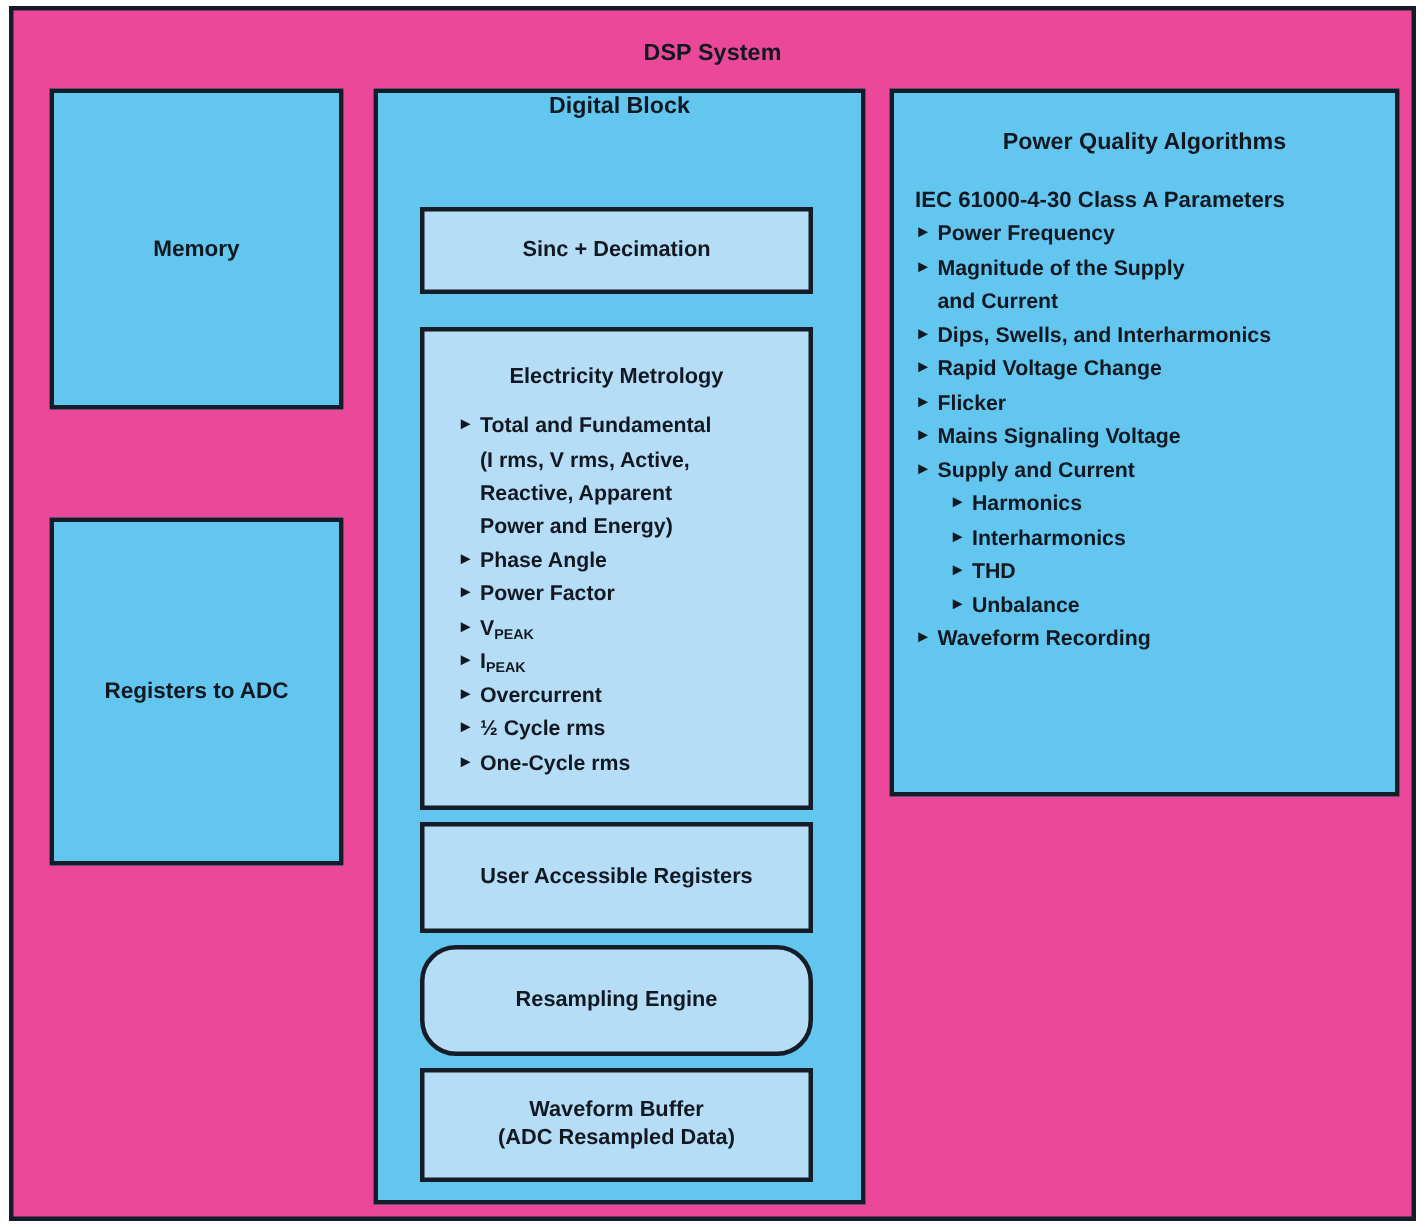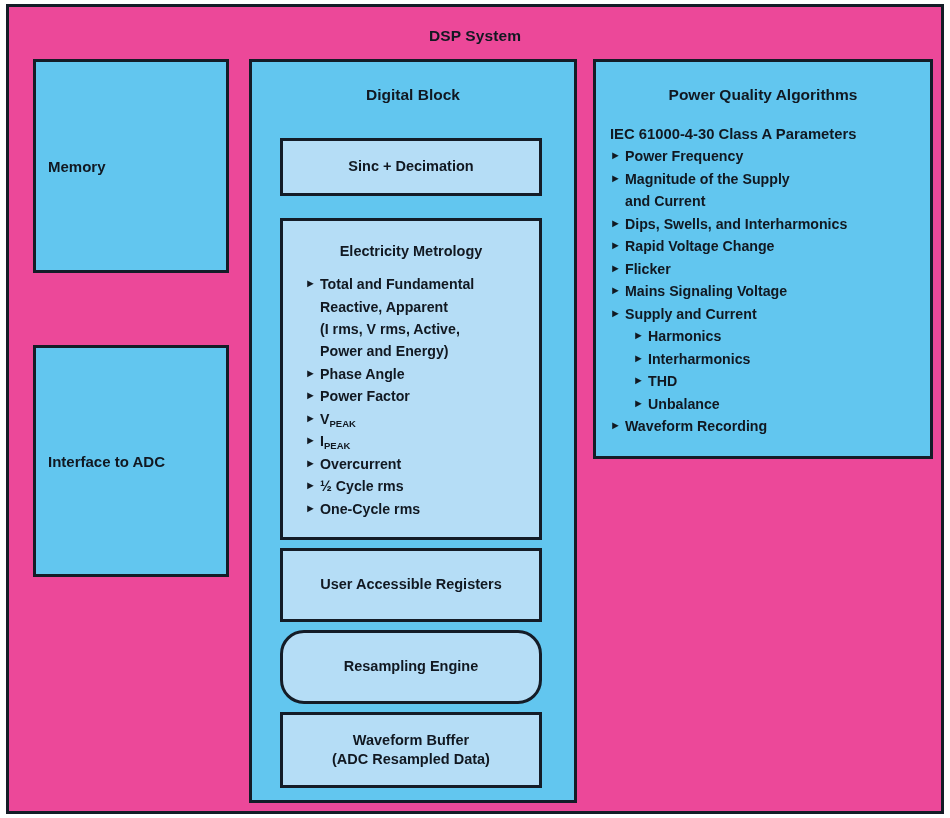--- a/index.html
+++ b/index.html
@@ -49,38 +49,38 @@
     font-weight: bold;
     color: #111821;
   }
 
   .centered-label {
     position: absolute;
     left: 0;
     top: 50%;
     transform: translateY(-50%);
     width: 100%;
+    text-align: center;
     font-size: 15px;
     font-weight: bold;
     color: #111821;
-    margin-left: 12px;
   }
 
   
   #memory-block   { left: 24px;  top: 52px;  width: 196px; height: 214px; }
   #adc-block      { left: 24px;  top: 338px; width: 196px; height: 232px; }
 
   
   #digital-block {
     left: 240px;
     top: 52px;
     width: 328px;
     height: 744px;
   }
-  #digital-block .block-title { margin-top: 24px; }
+  #digital-block .block-title { }
 
   
   .inner-box {
     position: absolute;
     background: #b5ddf6;
     border: 3px solid #141c27;
     left: 28px;
     width: 262px;
   }
 
@@ -155,21 +155,21 @@
     vertical-align: baseline;
     position: relative;
     top: 3px;
   }
 
   
   #pq-block {
     left: 584px;
     top: 52px;
     width: 340px;
-    height: 400px;
+    height: 472px;
   }
   #pq-block .block-title { margin-top: 24px; }
 
   .pq-heading {
     margin: 22px 0 0 14px;
     font-size: 14.8px;
     font-weight: bold;
     color: #111821;
   }
 
@@ -185,36 +185,36 @@
 
 <div class="dsp-system">
 
   <div class="dsp-title">DSP System</div>
 
   <div class="block" id="memory-block">
     <div class="centered-label">Memory</div>
   </div>
 
   <div class="block" id="adc-block">
-    <div class="centered-label">Interface to ADC</div>
+    <div class="centered-label">Registers to ADC</div>
   </div>
 
   <div class="block" id="digital-block">
     <div class="block-title">Digital Block</div>
 
     <div class="inner-box" id="sinc-box">
       <div class="inner-center">Sinc + Decimation</div>
     </div>
 
     <div class="inner-box" id="metrology-box">
       <div class="inner-title">Electricity Metrology</div>
       <ul class="bullets" id="metrology-list">
           <li><span class="tri">►</span><span>Total and Fundamental</span></li>
+          <li class="nobullet cont"><span>(I rms, V rms, Active,</span></li>
           <li class="nobullet cont"><span>Reactive, Apparent</span></li>
-          <li class="nobullet cont"><span>(I rms, V rms, Active,</span></li>
           <li class="nobullet cont"><span>Power and Energy)</span></li>
           <li><span class="tri">►</span><span>Phase Angle</span></li>
           <li><span class="tri">►</span><span>Power Factor</span></li>
           <li><span class="tri">►</span><span>V</span><sub>PEAK</sub></li>
           <li><span class="tri">►</span><span>I</span><sub>PEAK</sub></li>
           <li><span class="tri">►</span><span>Overcurrent</span></li>
           <li><span class="tri">►</span><span>½ Cycle rms</span></li>
           <li><span class="tri">►</span><span>One-Cycle rms</span></li>
         </ul>
     </div>

